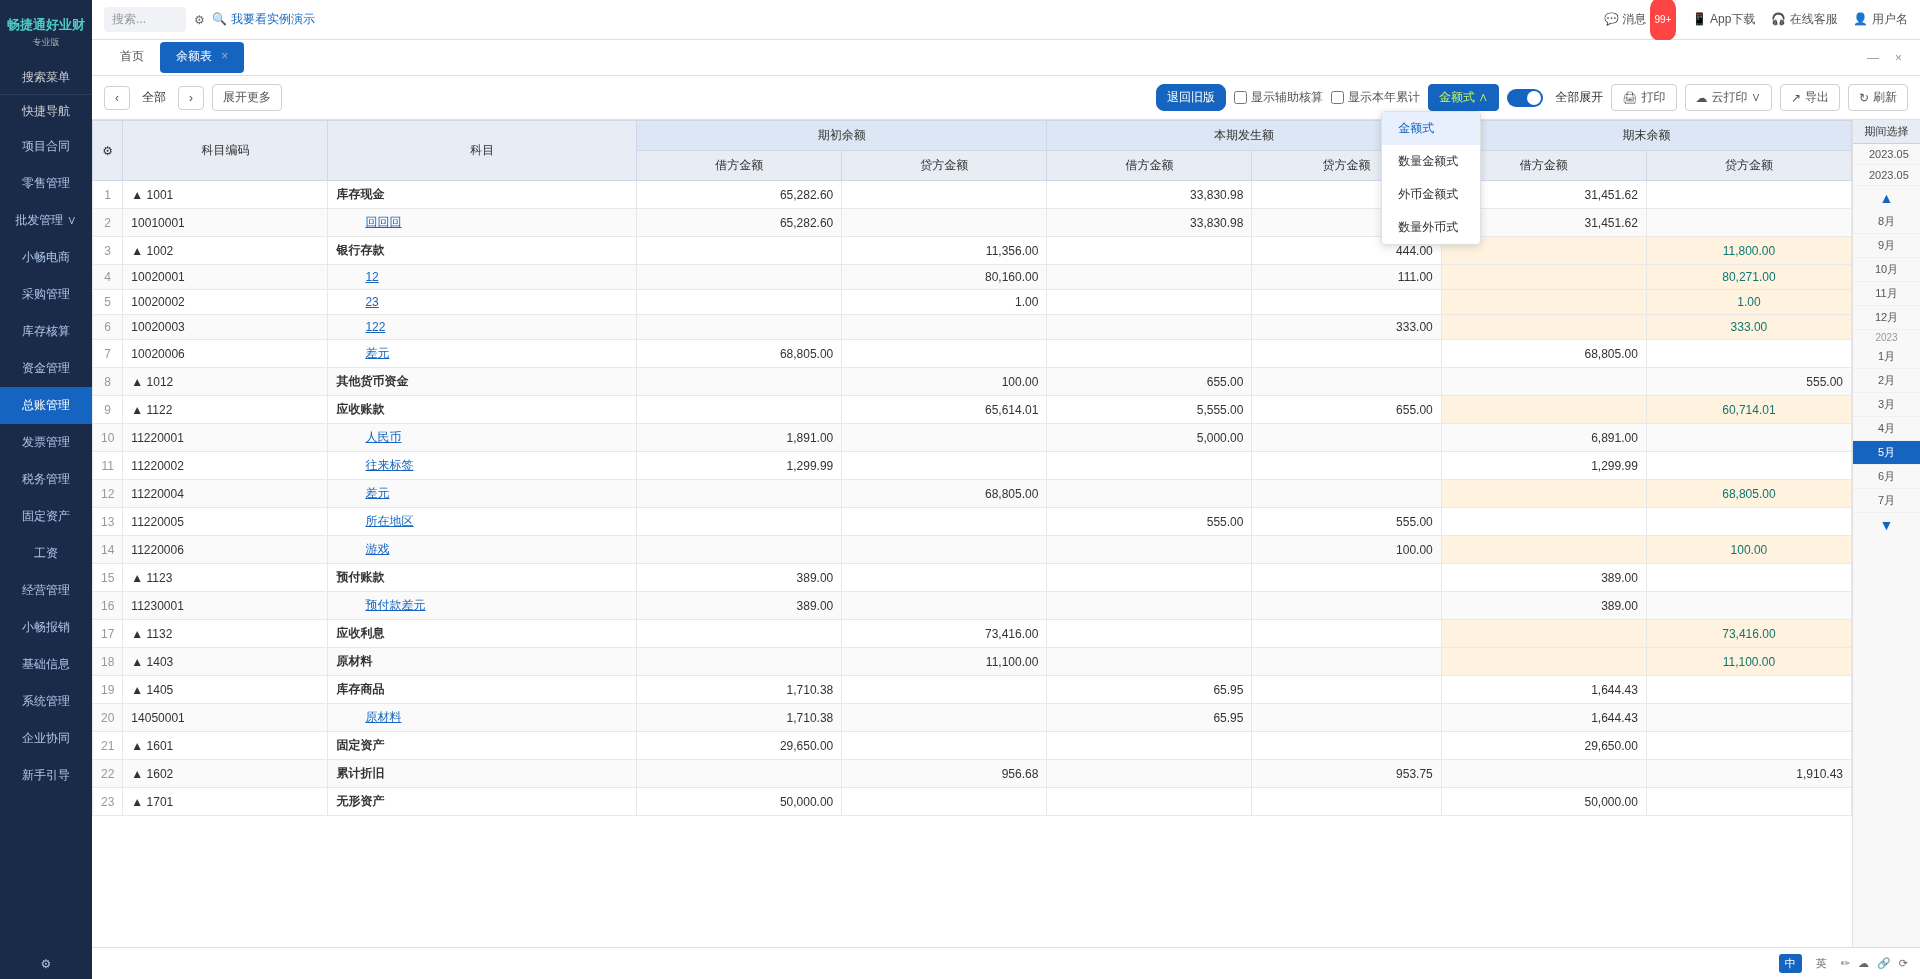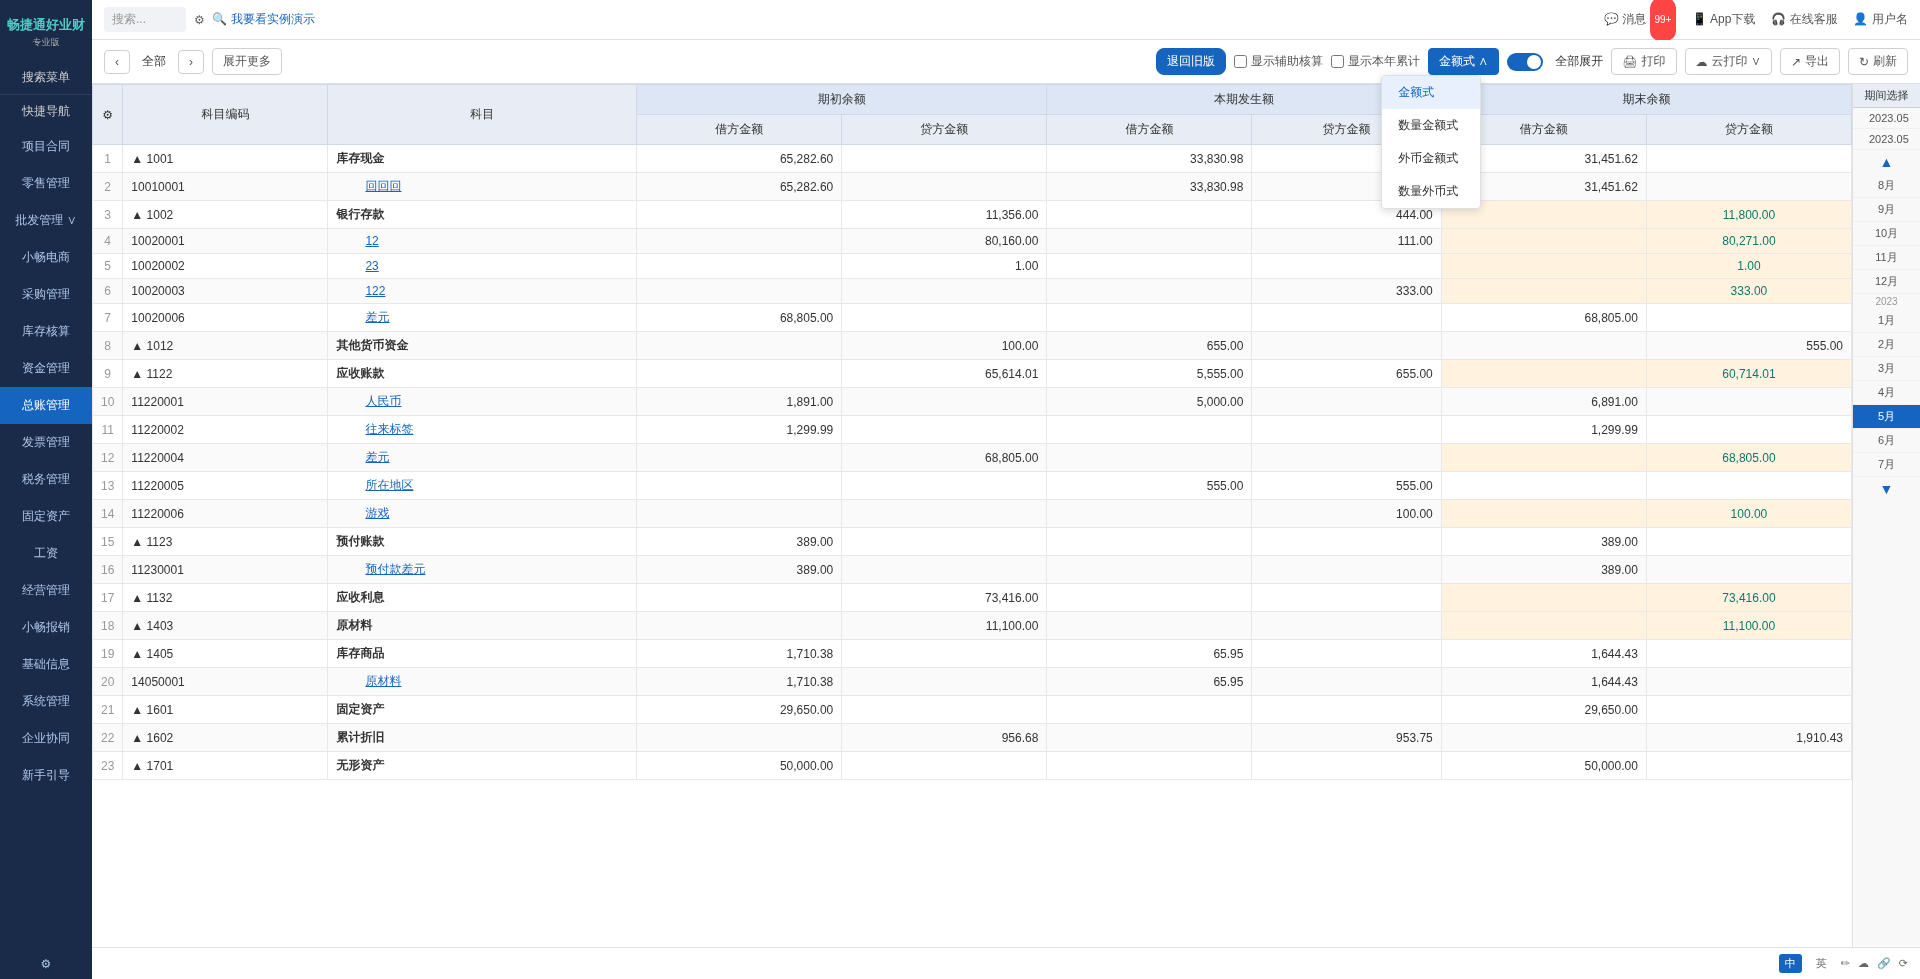--- a/index.html
+++ b/index.html
@@ -28,21 +28,21 @@
     
     .tabs { background: #fff; height: 36px; display: flex; align-items: center; padding: 0 12px; border-bottom: 1px solid #e0e0e0; flex-shrink: 0; }
     .tab { padding: 6px 16px; cursor: pointer; font-size: 12px; color: #555; border-bottom: 2px solid transparent; }
     .tab.active { background: #1565c0; color: #fff; border-radius: 4px; }
     .tab-close { margin-left: 6px; color: #aaa; cursor: pointer; }
 
     
     .toolbar { background: #fff; height: 44px; display: flex; align-items: center; padding: 0 12px; border-bottom: 1px solid #e0e0e0; gap: 8px; flex-shrink: 0; }
     .toolbar-btn { padding: 4px 10px; border: 1px solid #d0d0d0; border-radius: 4px; cursor: pointer; font-size: 12px; background: #fff; color: #555; display: flex; align-items: center; gap: 4px; }
     .toolbar-btn.primary { background: #1565c0; color: #fff; border-color: #1565c0; border-radius: 8px; }
-    .toolbar-btn.active-style { background: #1565c0; color: #ffffff; border-color: #1565c0; }
+    .toolbar-btn.active-style { background: #1565c0; color: #bef264; border-color: #1565c0; }
     .toolbar-spacer { flex: 1; }
     .toggle-switch { display: flex; align-items: center; gap: 12px; }
     .toggle-track { width: 36px; height: 18px; background: #1565c0; border-radius: 9px; position: relative; cursor: pointer; }
     .toggle-thumb { width: 14px; height: 14px; background: #fff; border-radius: 50%; position: absolute; right: 2px; top: 2px; }
     .checkbox-label { display: flex; align-items: center; gap: 4px; cursor: pointer; font-size: 12px; color: #555; }
     .checkbox-label input { margin: 0; }
 
     
     .dropdown-container { position: relative; }
     .dropdown-menu { position: absolute; top: 100%; right: 18px; background: #fff; border: 1px solid #e0e0e0; border-radius: 4px; z-index: 1000; min-width: 100px; box-shadow: 0 2px 8px rgba(0,0,0,0.15); }
@@ -118,20 +118,31 @@
       <span style="color:#1565c0;cursor:pointer;">🔍 我要看实例演示</span>
     </div>
     <div class="topbar-right">
       <span>💬 消息 <span class="topbar-badge">99+</span></span>
       <span>📱 App下载</span>
       <span>🎧 在线客服</span>
       <span>👤 用户名</span>
     </div>
   </div>
 
+  <div class="tabs">
+    <div class="tab">首页</div>
+    <div class="tab active">
+      <span>余额表</span>
+      <span class="tab-close">×</span>
+    </div>
+    <div style="margin-left:auto;display:flex;gap:4px;align-items:center;">
+      <span style="cursor:pointer;color:#999;padding:2px 6px;">—</span>
+      <span style="cursor:pointer;color:#999;padding:2px 6px;">×</span>
+    </div>
+  </div>
 
   <div class="toolbar">
     <button class="toolbar-btn">‹</button>
     <span style="padding:0 4px;">全部</span>
     <button class="toolbar-btn">›</button>
     <button class="toolbar-btn">
       <span>展开更多</span>
     </button>
     <div class="toolbar-spacer"></div>
     <button class="toolbar-btn primary">

